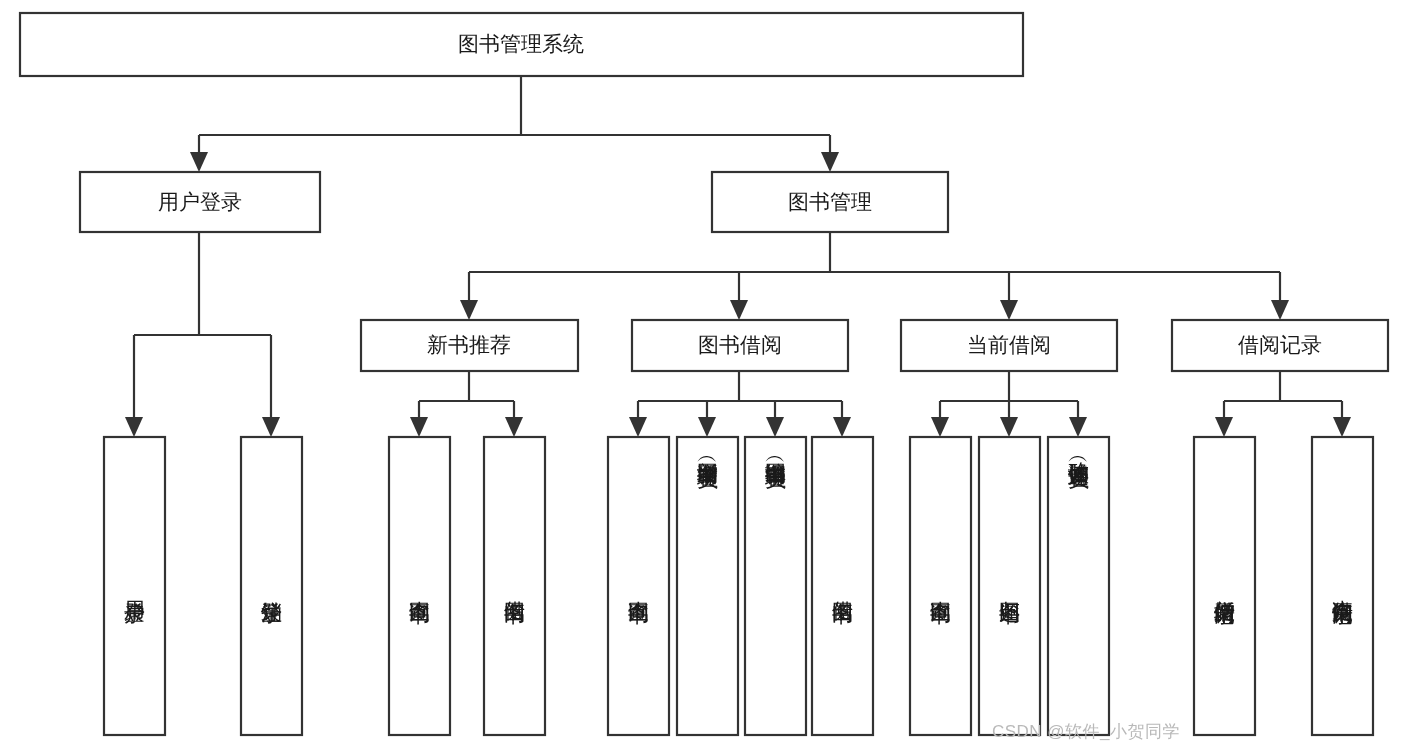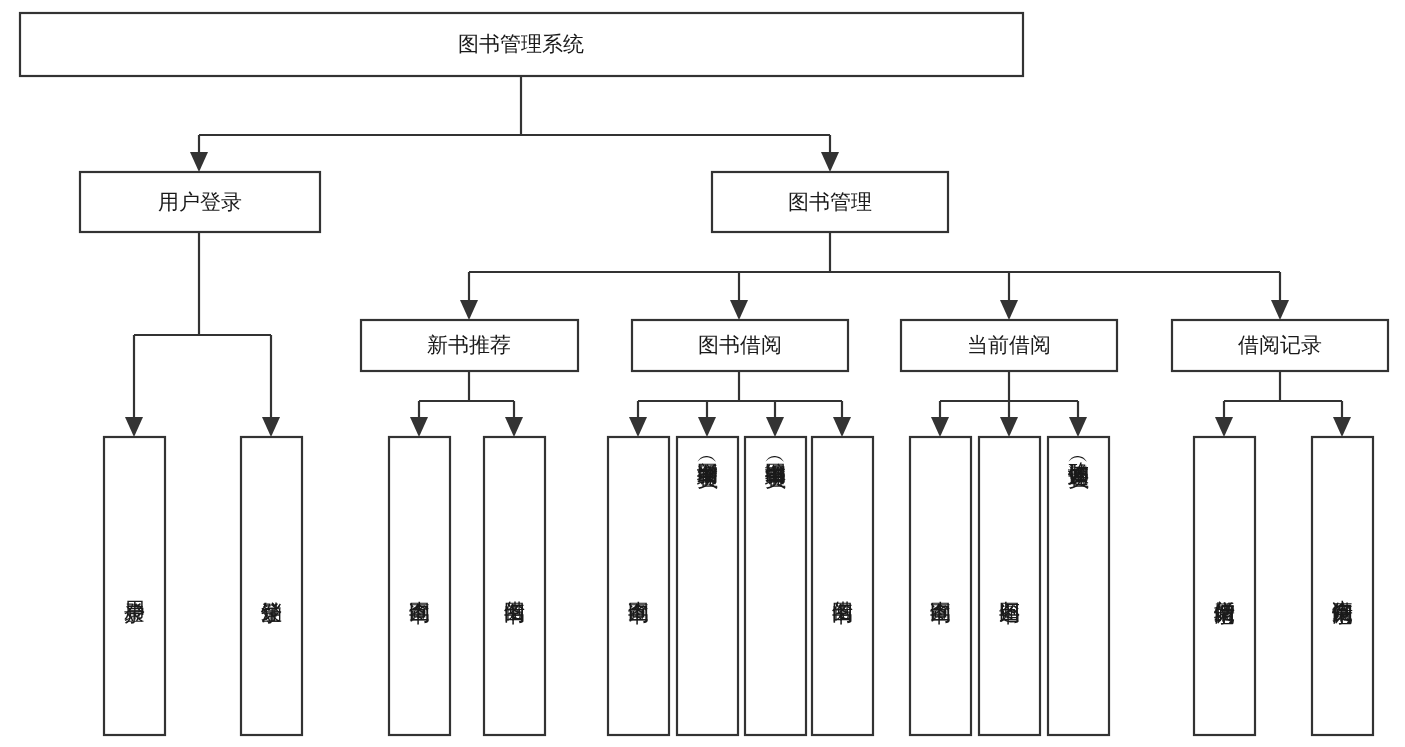--- a/index.html
+++ b/index.html
@@ -227,13 +227,14 @@
     <span class="leaf-label">确认归还（管理员）</span>
   </div>
 
   <div class="leaf-label-wrap centered" style="left:1194px; top:437px; width:61px; height:298px;">
     <span class="leaf-label">新增借阅记录</span>
   </div>
   <div class="leaf-label-wrap centered" style="left:1312px; top:437px; width:61px; height:298px;">
     <span class="leaf-label">查询借阅记录</span>
   </div>
 
+  <div class="watermark">CSDN @软件_小贺同学</div>
 </div>
 
 </body></html>

